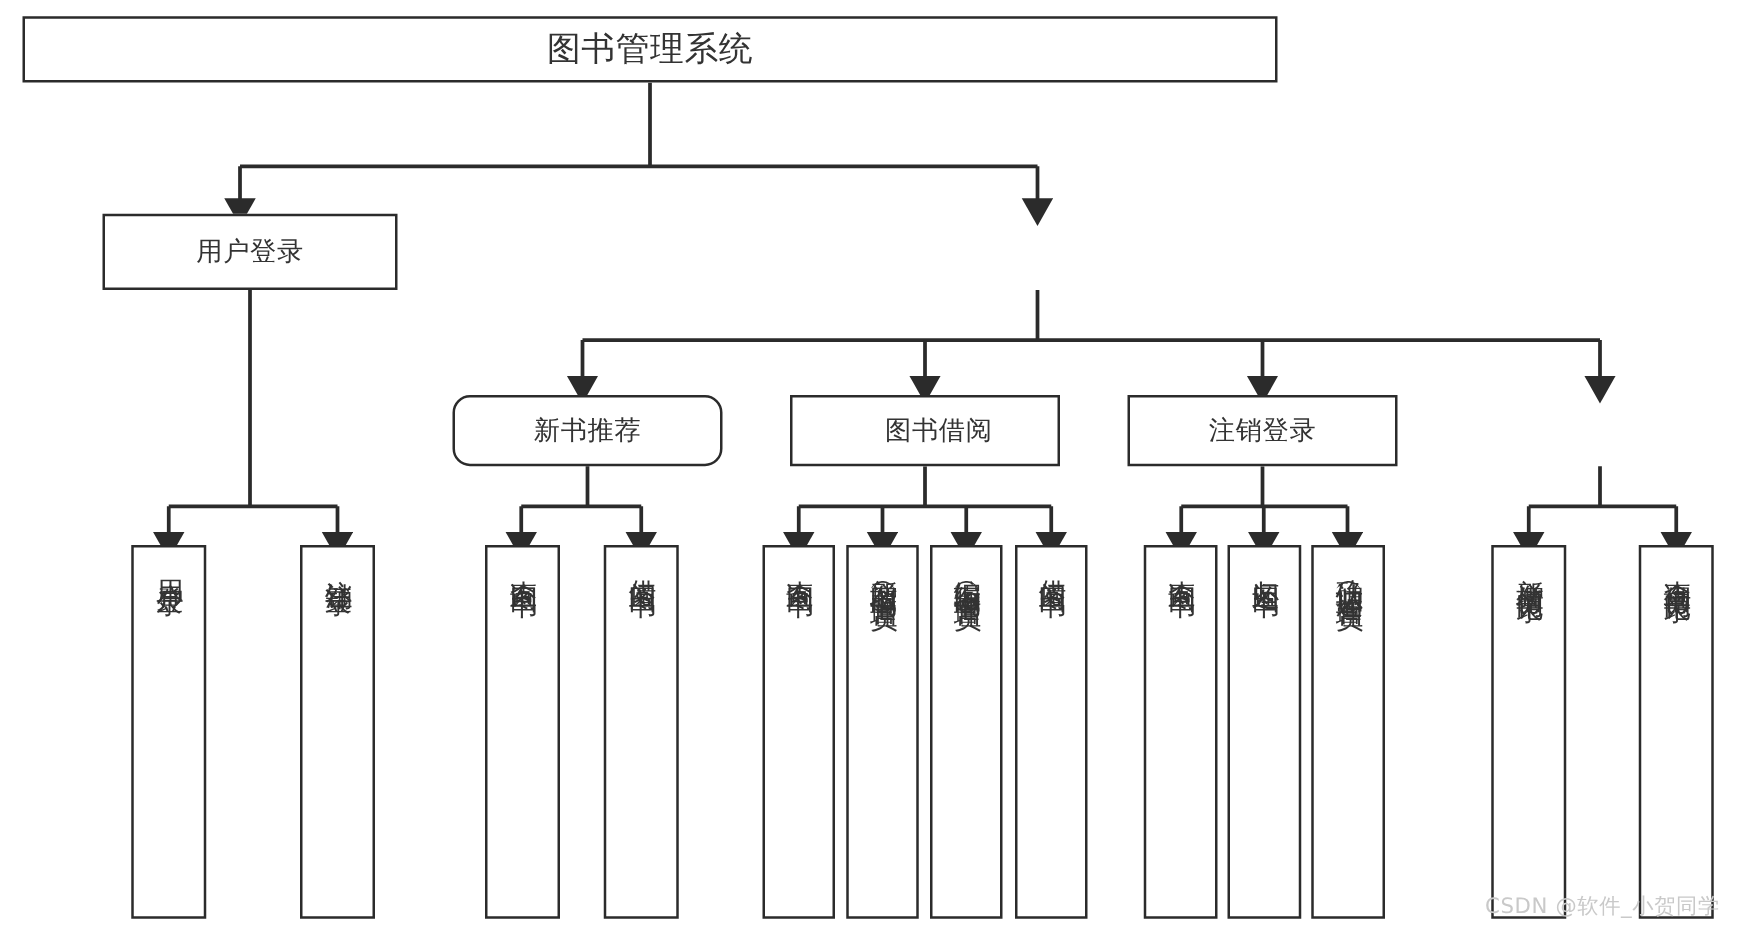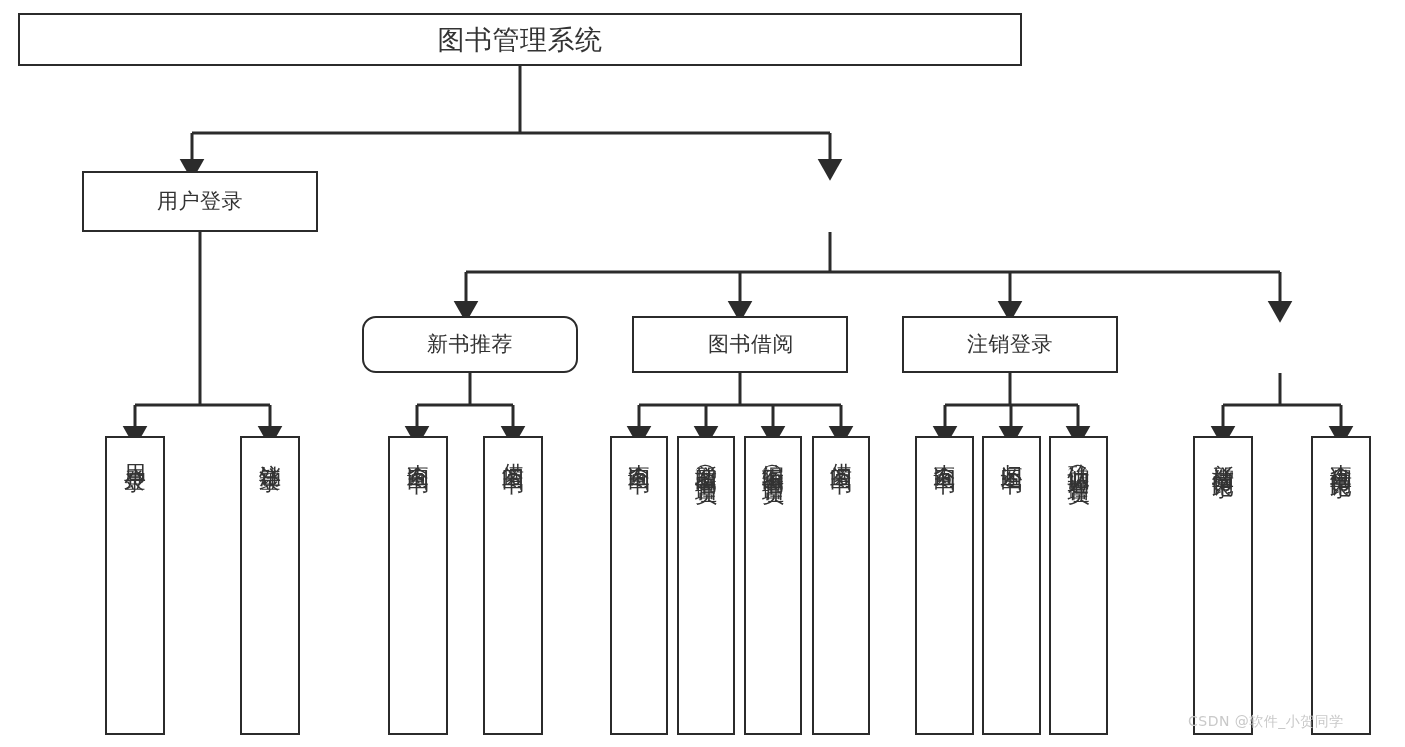--- a/index.html
+++ b/index.html
@@ -47,21 +47,21 @@
     font-size:22px;
     line-height:1.0;
     letter-spacing:3px;
     white-space:nowrap;
     color:#333333;
   }
 
   .watermark{
     position:absolute;
     left:1188px;top:713px;
-    font-size:14px;
+    font-size:17px;
     color:#c9c9c9;
     letter-spacing:0.5px;
     white-space:nowrap;
     pointer-events:none;
   }
 </style>
 </head>
 <body>
 
 <div id="stage">

